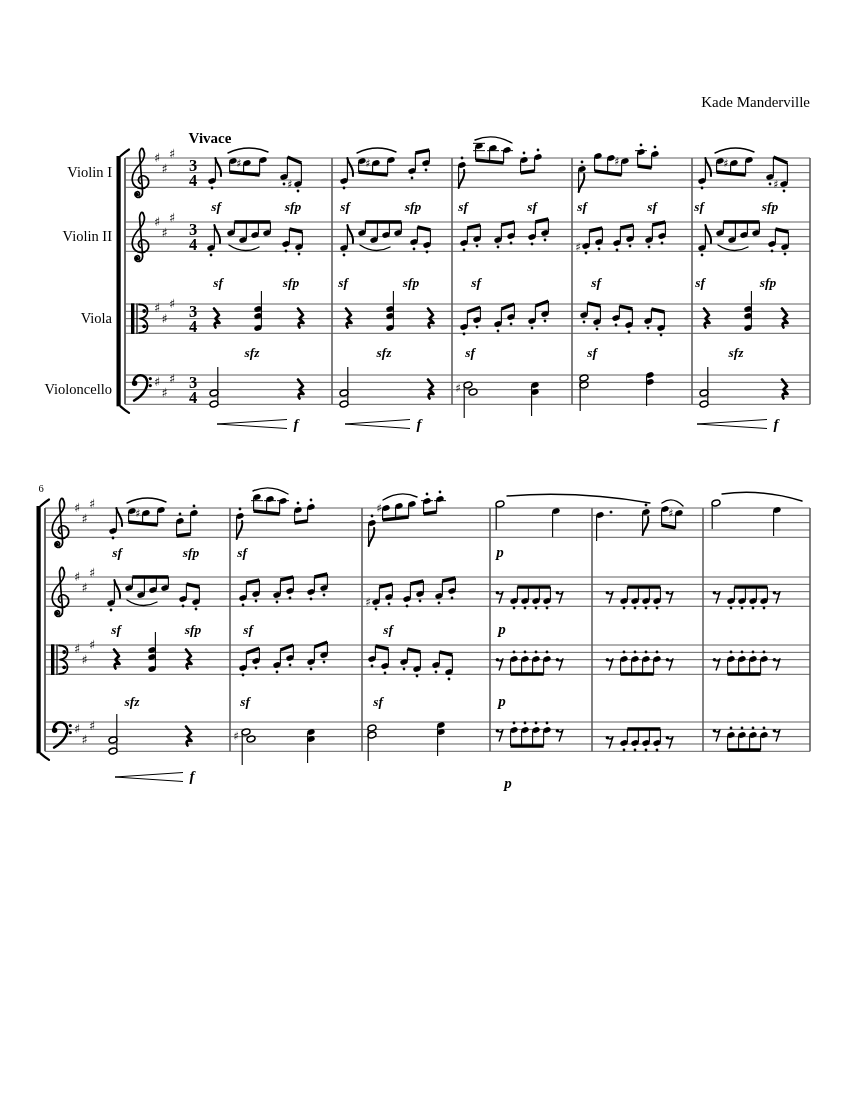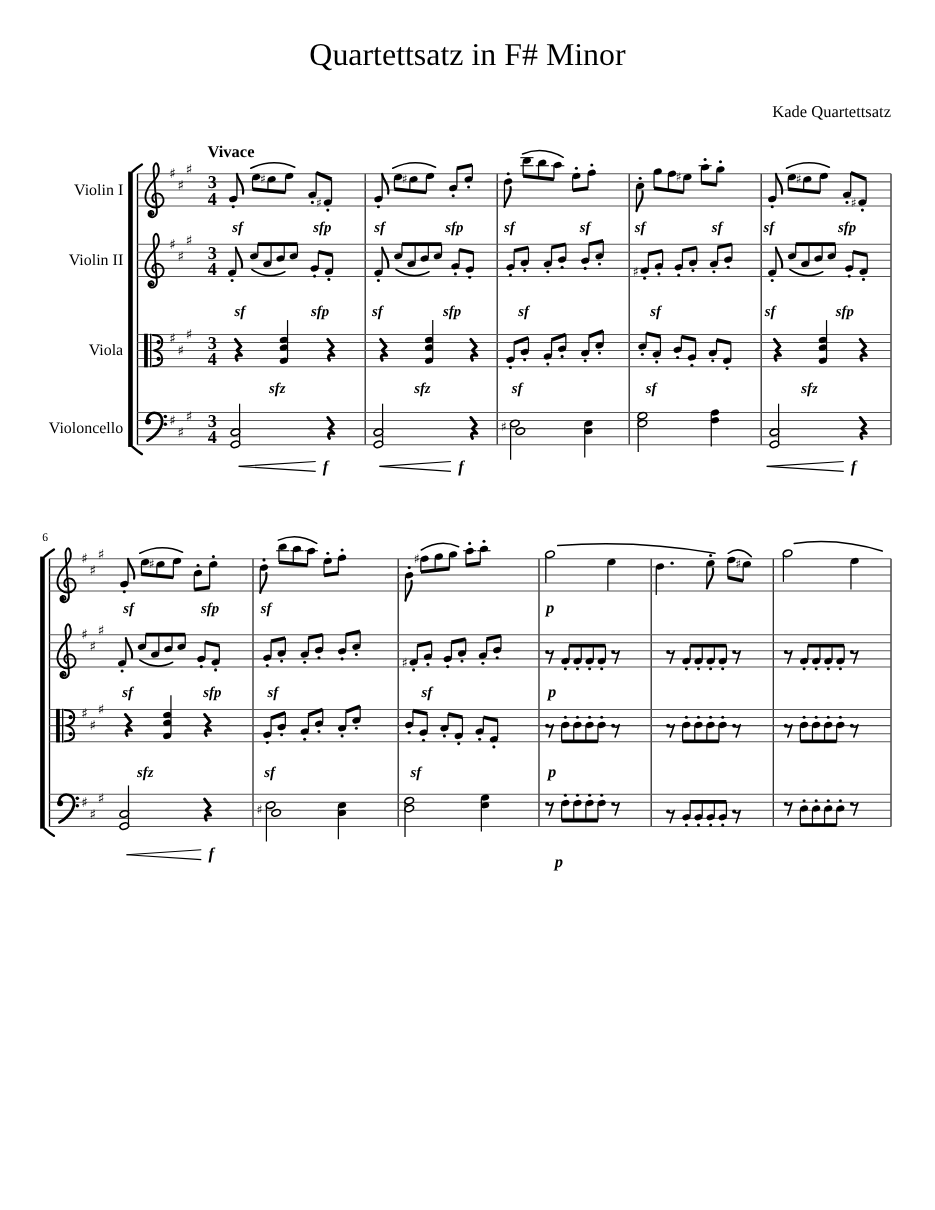--- a/index.html
+++ b/index.html
@@ -10,22 +10,21 @@
          font-size:29px;color:#000;}
   .composer{position:absolute;top:94px;left:0;width:810px;text-align:right;
             font-size:15px;color:#000;}
   #score-svg{position:absolute;left:0;top:0;}
   text{user-select:none;}
 </style>
 </head>
 <body>
 
 <div class="page">
-  <div class="title">Quartettsatz in F# Minor</div>
-  <div class="composer">Kade Quartettsatz</div>
+  <div class="composer">Kade Manderville</div>
   <svg id="score-svg" width="850" height="1100" viewBox="0 0 850 1100" xmlns="http://www.w3.org/2000/svg">
       <g>
         <rect x="116.5" y="156" width="4.2" height="250.32" fill="#000"></rect>
         <path d="M120.5,156 Q125,152 129,149.5" fill="none" stroke="#000" stroke-width="2.2" stroke-linecap="round" stroke-linejoin="round"></path>
         <path d="M120.5,406.32 Q125,410.32 129,412.82" fill="none" stroke="#000" stroke-width="2.2" stroke-linecap="round" stroke-linejoin="round"></path>
         <line x1="125" y1="158" x2="125" y2="404.32" stroke="#000" stroke-width="1.2"></line>
         <line x1="332" y1="158" x2="332" y2="404.32" stroke="#1a1a1a" stroke-width="1.1"></line>
         <line x1="452" y1="158" x2="452" y2="404.32" stroke="#1a1a1a" stroke-width="1.1"></line>
         <line x1="572" y1="158" x2="572" y2="404.32" stroke="#1a1a1a" stroke-width="1.1"></line>
         <line x1="692" y1="158" x2="692" y2="404.32" stroke="#1a1a1a" stroke-width="1.1"></line>

